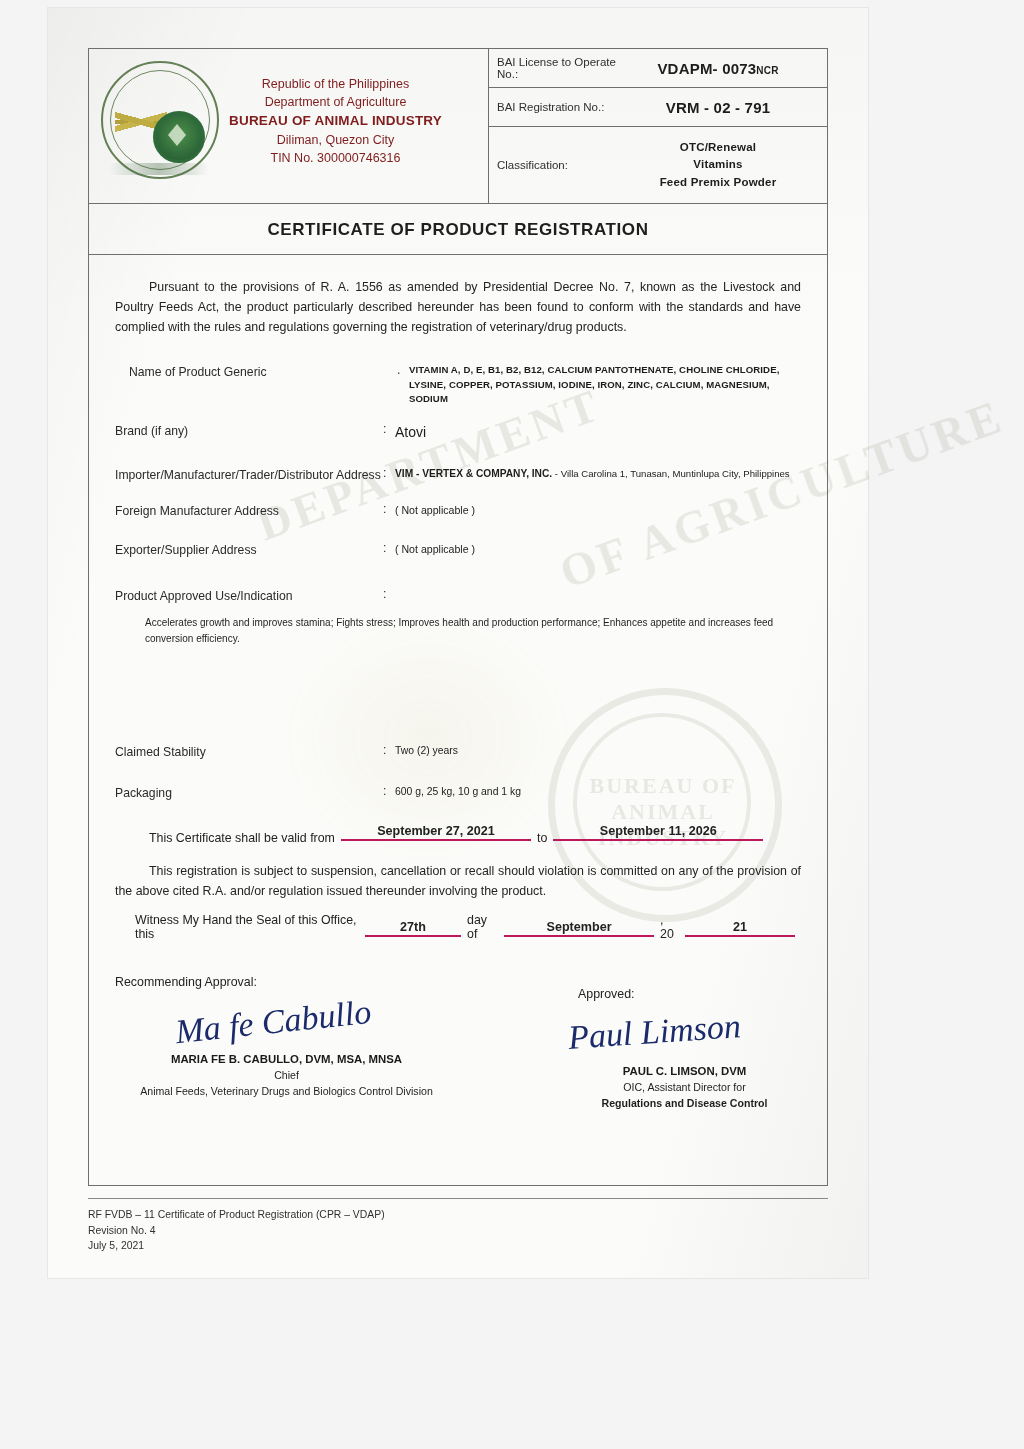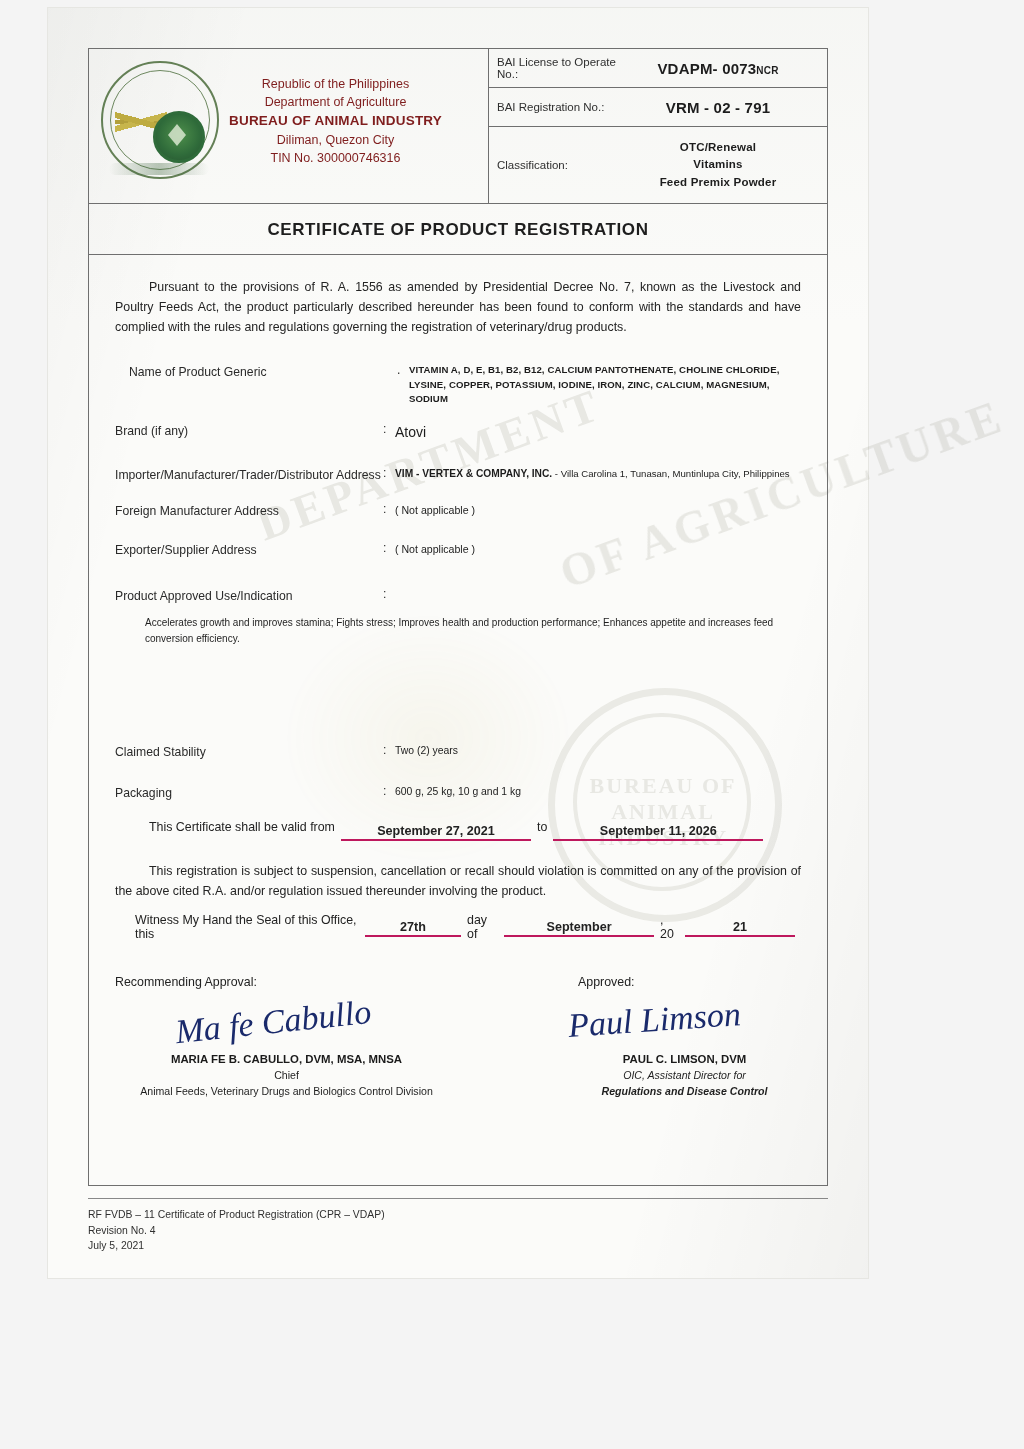--- a/index.html
+++ b/index.html
@@ -298,21 +298,21 @@
     color: #1f1f1f;
     margin: 10px 0 0 30px;
     width: 660px;
   }
   .spacer-big { height: 96px; }
   .f-value.tiny { font-size: 10.4px; }
 
   
   .valid-line {
     display: flex;
-    align-items: flex-start;
+    align-items: flex-end;
     font-size: 12.4px;
     color: #222;
     margin-top: 18px;
     padding-left: 34px;
   }
   .valid-line .txt { white-space: nowrap; }
   .blank {
     border-bottom: 2px solid #be185d;
     flex: 1;
     text-align: center;
@@ -350,21 +350,21 @@
     display: flex;
   }
   .sig-col {
     flex: 1;
     position: relative;
   }
   .sig-head {
     font-size: 12.4px;
     color: #222;
   }
-  .sig-col.right .sig-head { padding-left: 120px; }
+  .sig-col.right .sig-head { padding-left: 120px; margin-top: 12px; }
   .sig-sign {
     height: 62px;
     position: relative;
   }
   .script {
     font-family: "Liberation Serif", serif;
     font-style: italic;
     font-size: 34px;
     color: #1a2a6b;
     position: absolute;
@@ -379,21 +379,21 @@
     color: #1a1a1a;
     line-height: 1.5;
   }
   .sig-col.right .sig-name { padding-left: 110px; }
   .sig-sub {
     text-align: center;
     font-size: 10.6px;
     color: #1f1f1f;
     line-height: 1.5;
   }
-  .sig-col.right .sig-sub { padding-left: 110px; font-style: italic; }
+  .sig-col.right .sig-sub { padding-left: 110px; }
   .sig-sub.b { font-weight: bold; }
 
   
   .footer {
     position: absolute;
     left: 40px;
     top: 1190px;
     width: 740px;
     border-top: 1px solid #888;
     padding-top: 8px;

